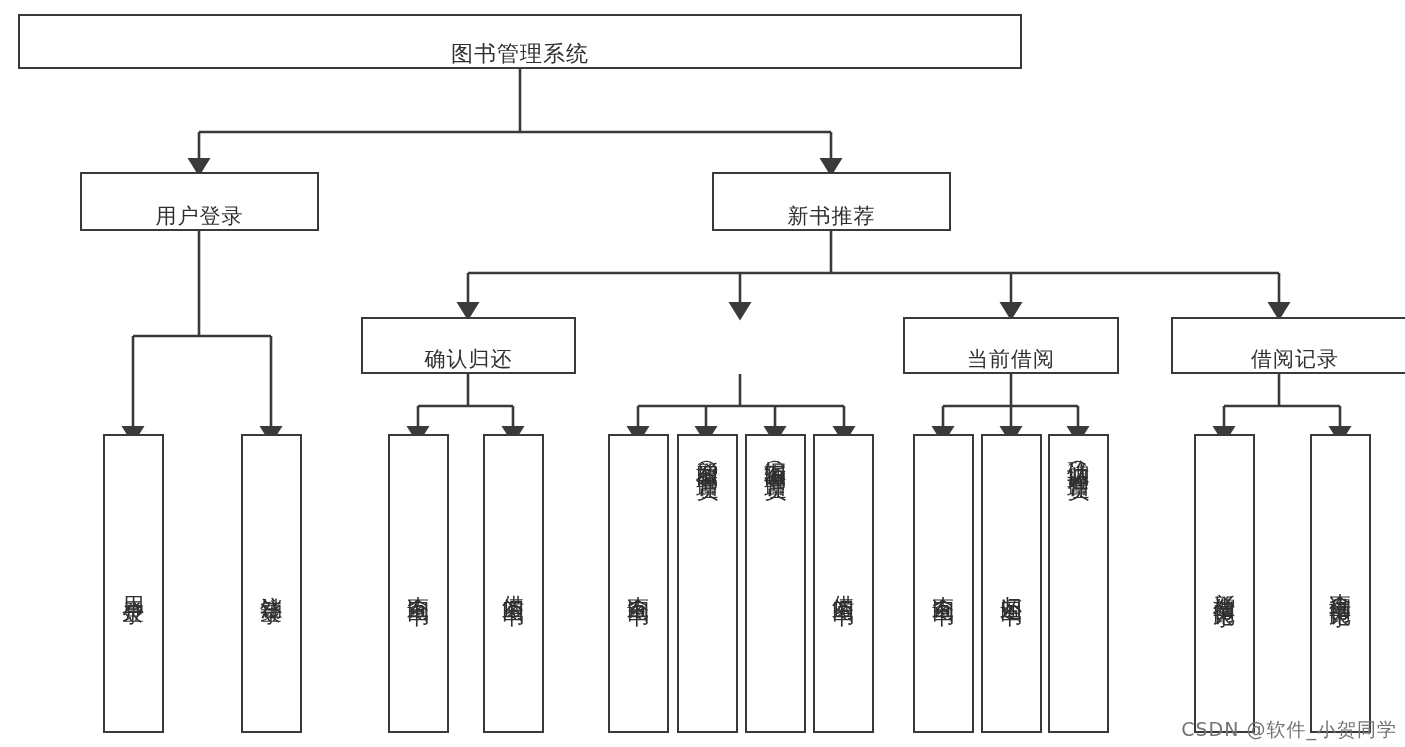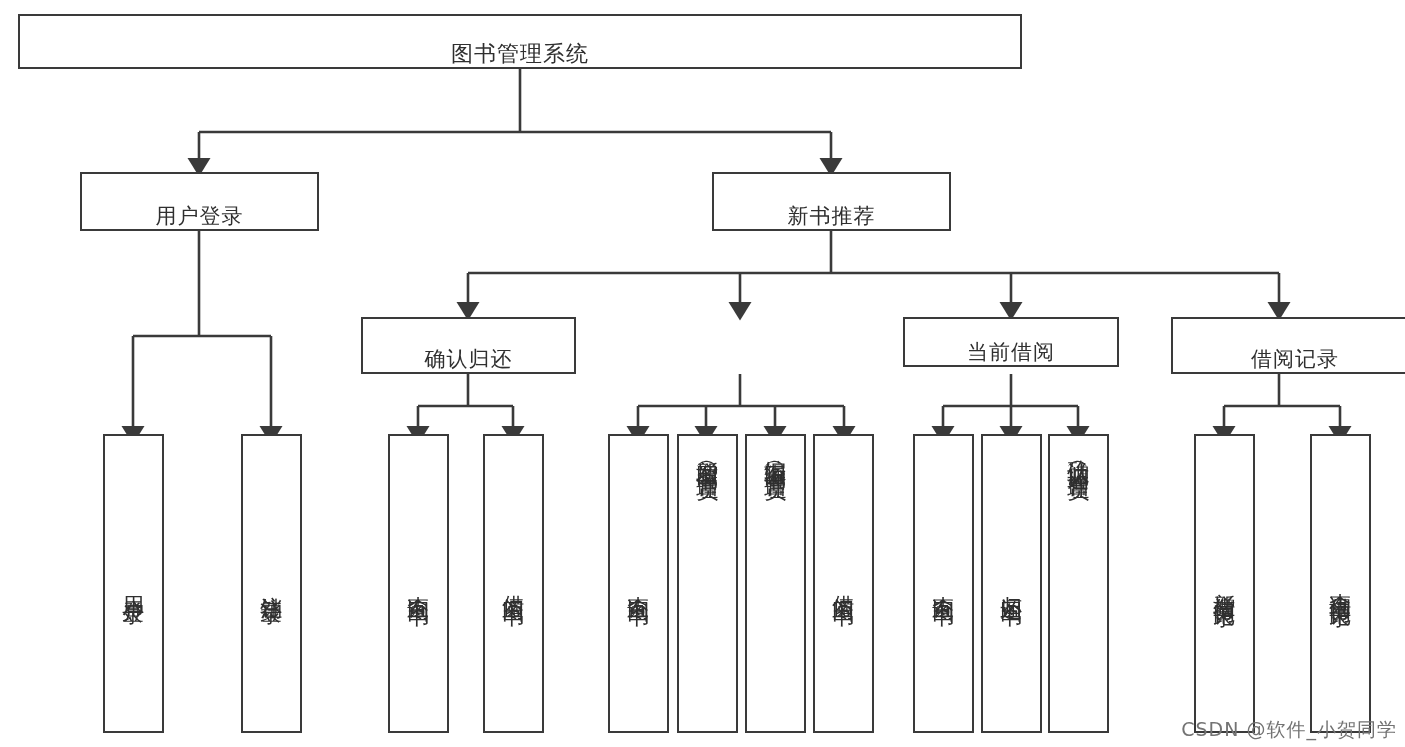--- a/index.html
+++ b/index.html
@@ -129,21 +129,21 @@
   <div class="node horiz" style="left:80px;  top:172px; width:239px; height:59px;">
     <span>用户登录</span>
   </div>
   <div class="node horiz" style="left:712px; top:172px; width:239px; height:59px;">
     <span>新书推荐</span>
   </div>
 
   <div class="node horiz" style="left:361px;  top:317px; width:215px; height:57px;">
     <span>确认归还</span>
   </div>
-  <div class="node horiz" style="left:903px;  top:317px; width:216px; height:50px;">
+  <div class="node horiz" style="left:903px;  top:317px; width:216px; height:57px;">
     <span>当前借阅</span>
   </div>
   <div class="node horiz" style="left:1171px; top:317px; width:248px; height:57px;">
     <span>借阅记录</span>
   </div>
 
   <div class="node leaf" style="left:103px; top:434px; width:61px; height:299px;">
     <span class="vtext">用户登录</span>
   </div>
   <div class="node leaf" style="left:241px; top:434px; width:61px; height:299px;">

